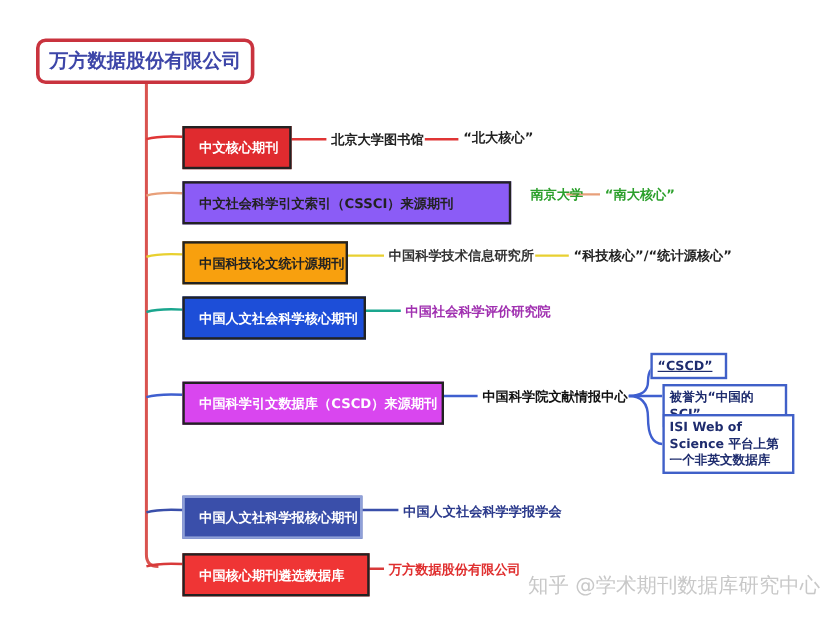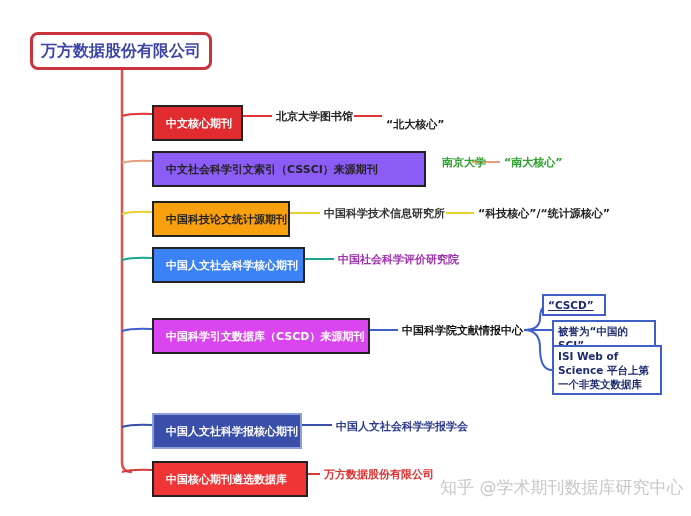--- a/index.html
+++ b/index.html
@@ -57,35 +57,35 @@
 </svg>
 
 <div class="abs root">
     <span>万方数据股份有限公司</span>
   </div>
 
 <div class="node" style="left:152px;top:105px;width:91px;background:#e02b2f;color:#fff;">
     <span>中文核心期刊</span>
   </div>
 <div class="lbl" style="left:276px;top:109px;color:#222;">北京大学图书馆</div>
-<div class="lbl" style="left:386px;top:117px;color:#222;">“北大核心”</div>
+<div class="lbl" style="left:386px;top:107px;color:#222;">“北大核心”</div>
 
 <div class="node" style="left:152px;top:151px;width:274px;background:#8b5cf6;color:#222;">
     <span>中文社会科学引文索引（CSSCI）来源期刊</span>
   </div>
 <div class="lbl" style="left:422px;top:155px;color:#2ca02c;padding-left:20px;">南京大学</div>
 <div class="lbl" style="left:504px;top:155px;color:#2ca02c;">“南大核心”</div>
 
 <div class="node" style="left:152px;top:201px;width:138px;background:#f8a00e;color:#222;">
     <span>中国科技论文统计源期刊</span>
   </div>
 <div class="lbl" style="left:324px;top:206px;color:#333;">中国科学技术信息研究所</div>
 <div class="lbl" style="left:478px;top:206px;color:#222;">“科技核心”/“统计源核心”</div>
 
-<div class="node" style="left:152px;top:247px;width:153px;background:#3b82f6;color:#fff;">
+<div class="node" style="left:152px;top:247px;width:153px;background:#1d4ed8;color:#fff;">
     <span>中国人文社会科学核心期刊</span>
   </div>
 <div class="lbl" style="left:338px;top:252px;color:#a030b0;">中国社会科学评价研究院</div>
 
 <div class="node" style="left:152px;top:318px;width:218px;background:#d946ef;color:#fff;">
     <span>中国科学引文数据库（CSCD）来源期刊</span>
   </div>
 <div class="lbl" style="left:402px;top:323px;color:#111;">中国科学院文献情报中心</div>
 <div class="sub" style="left:542px;top:294px;width:64px;text-decoration:underline;"><span>“CSCD”</span></div>
 <div class="sub" style="left:552px;top:320px;width:104px;"><span>被誉为“中国的SCI”</span></div>

